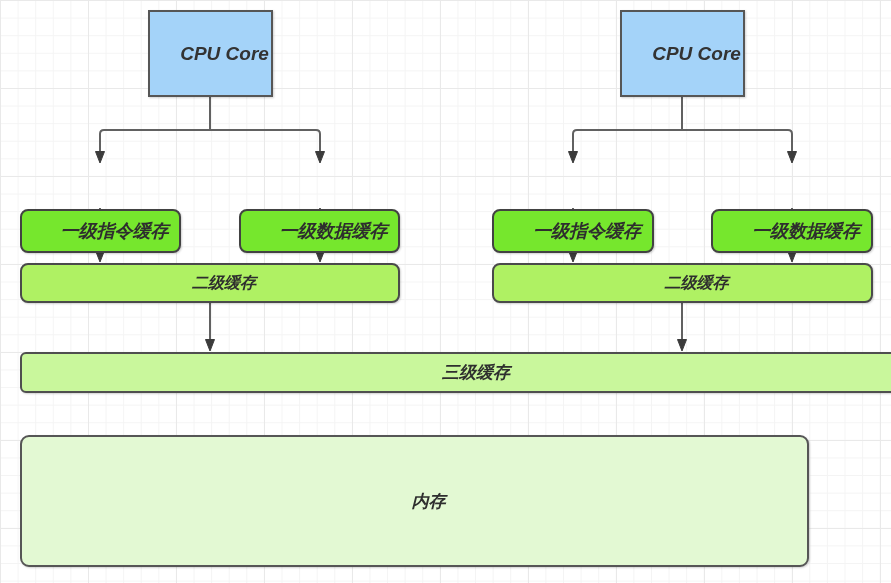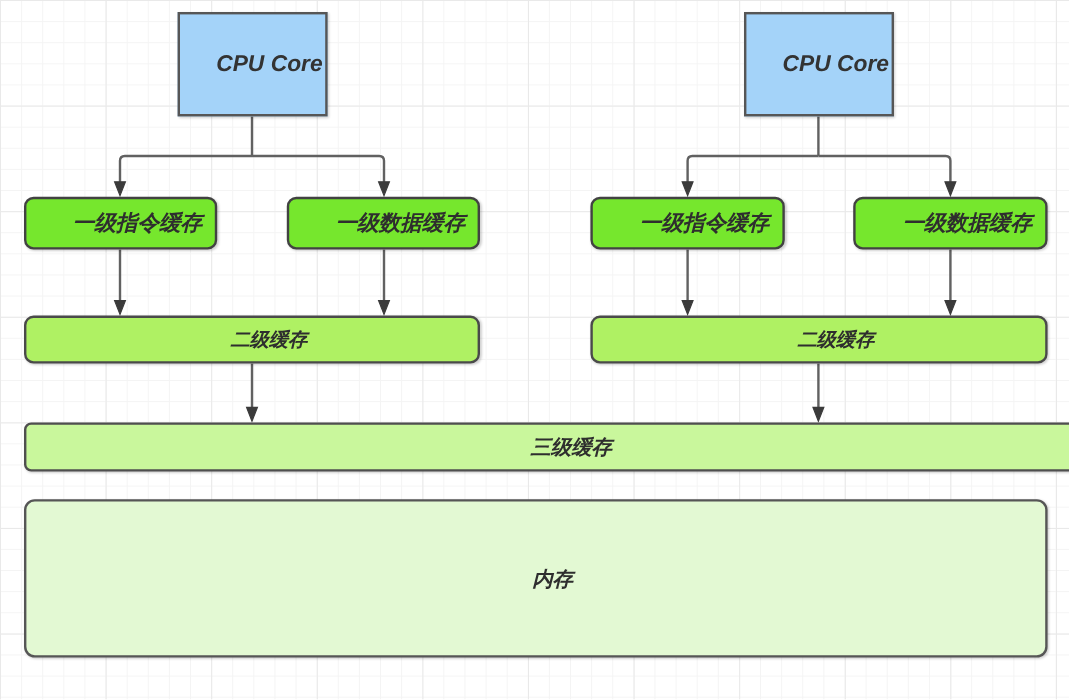--- a/index.html
+++ b/index.html
@@ -32,20 +32,21 @@
     background:#a4d3f9;
     border:2px solid #565656;
     font-size:19px;
     color:#333333;
   }
   .l1{
     background:#76e72d;
     border:2px solid #424242;
     border-radius:8px;
     font-size:18px;
+    margin-top:45px;
   }
   .l2{
     background:#aff163;
     border:2px solid #4a4a4a;
     border-radius:8px;
     font-size:16px;
   }
   .l3{
     background:#c9f79c;
     border:2px solid #4f4f4f;
@@ -146,17 +147,17 @@
   </div>
 
   <div class="node l2" style="left:492px;top:263px;width:381px;height:40px;">
     <span>二级缓存</span>
   </div>
 
   <div class="node l3" style="left:20px;top:352px;width:884px;height:41px;">
     <span>三级缓存</span>
   </div>
 
-  <div class="node memory" style="left:20px;top:416px;width:853px;height:132px;">
+  <div class="node memory" style="left:20px;top:435px;width:789px;height:132px;">
     <span>内存</span>
   </div>
 
 </div>
 
 </body></html>

